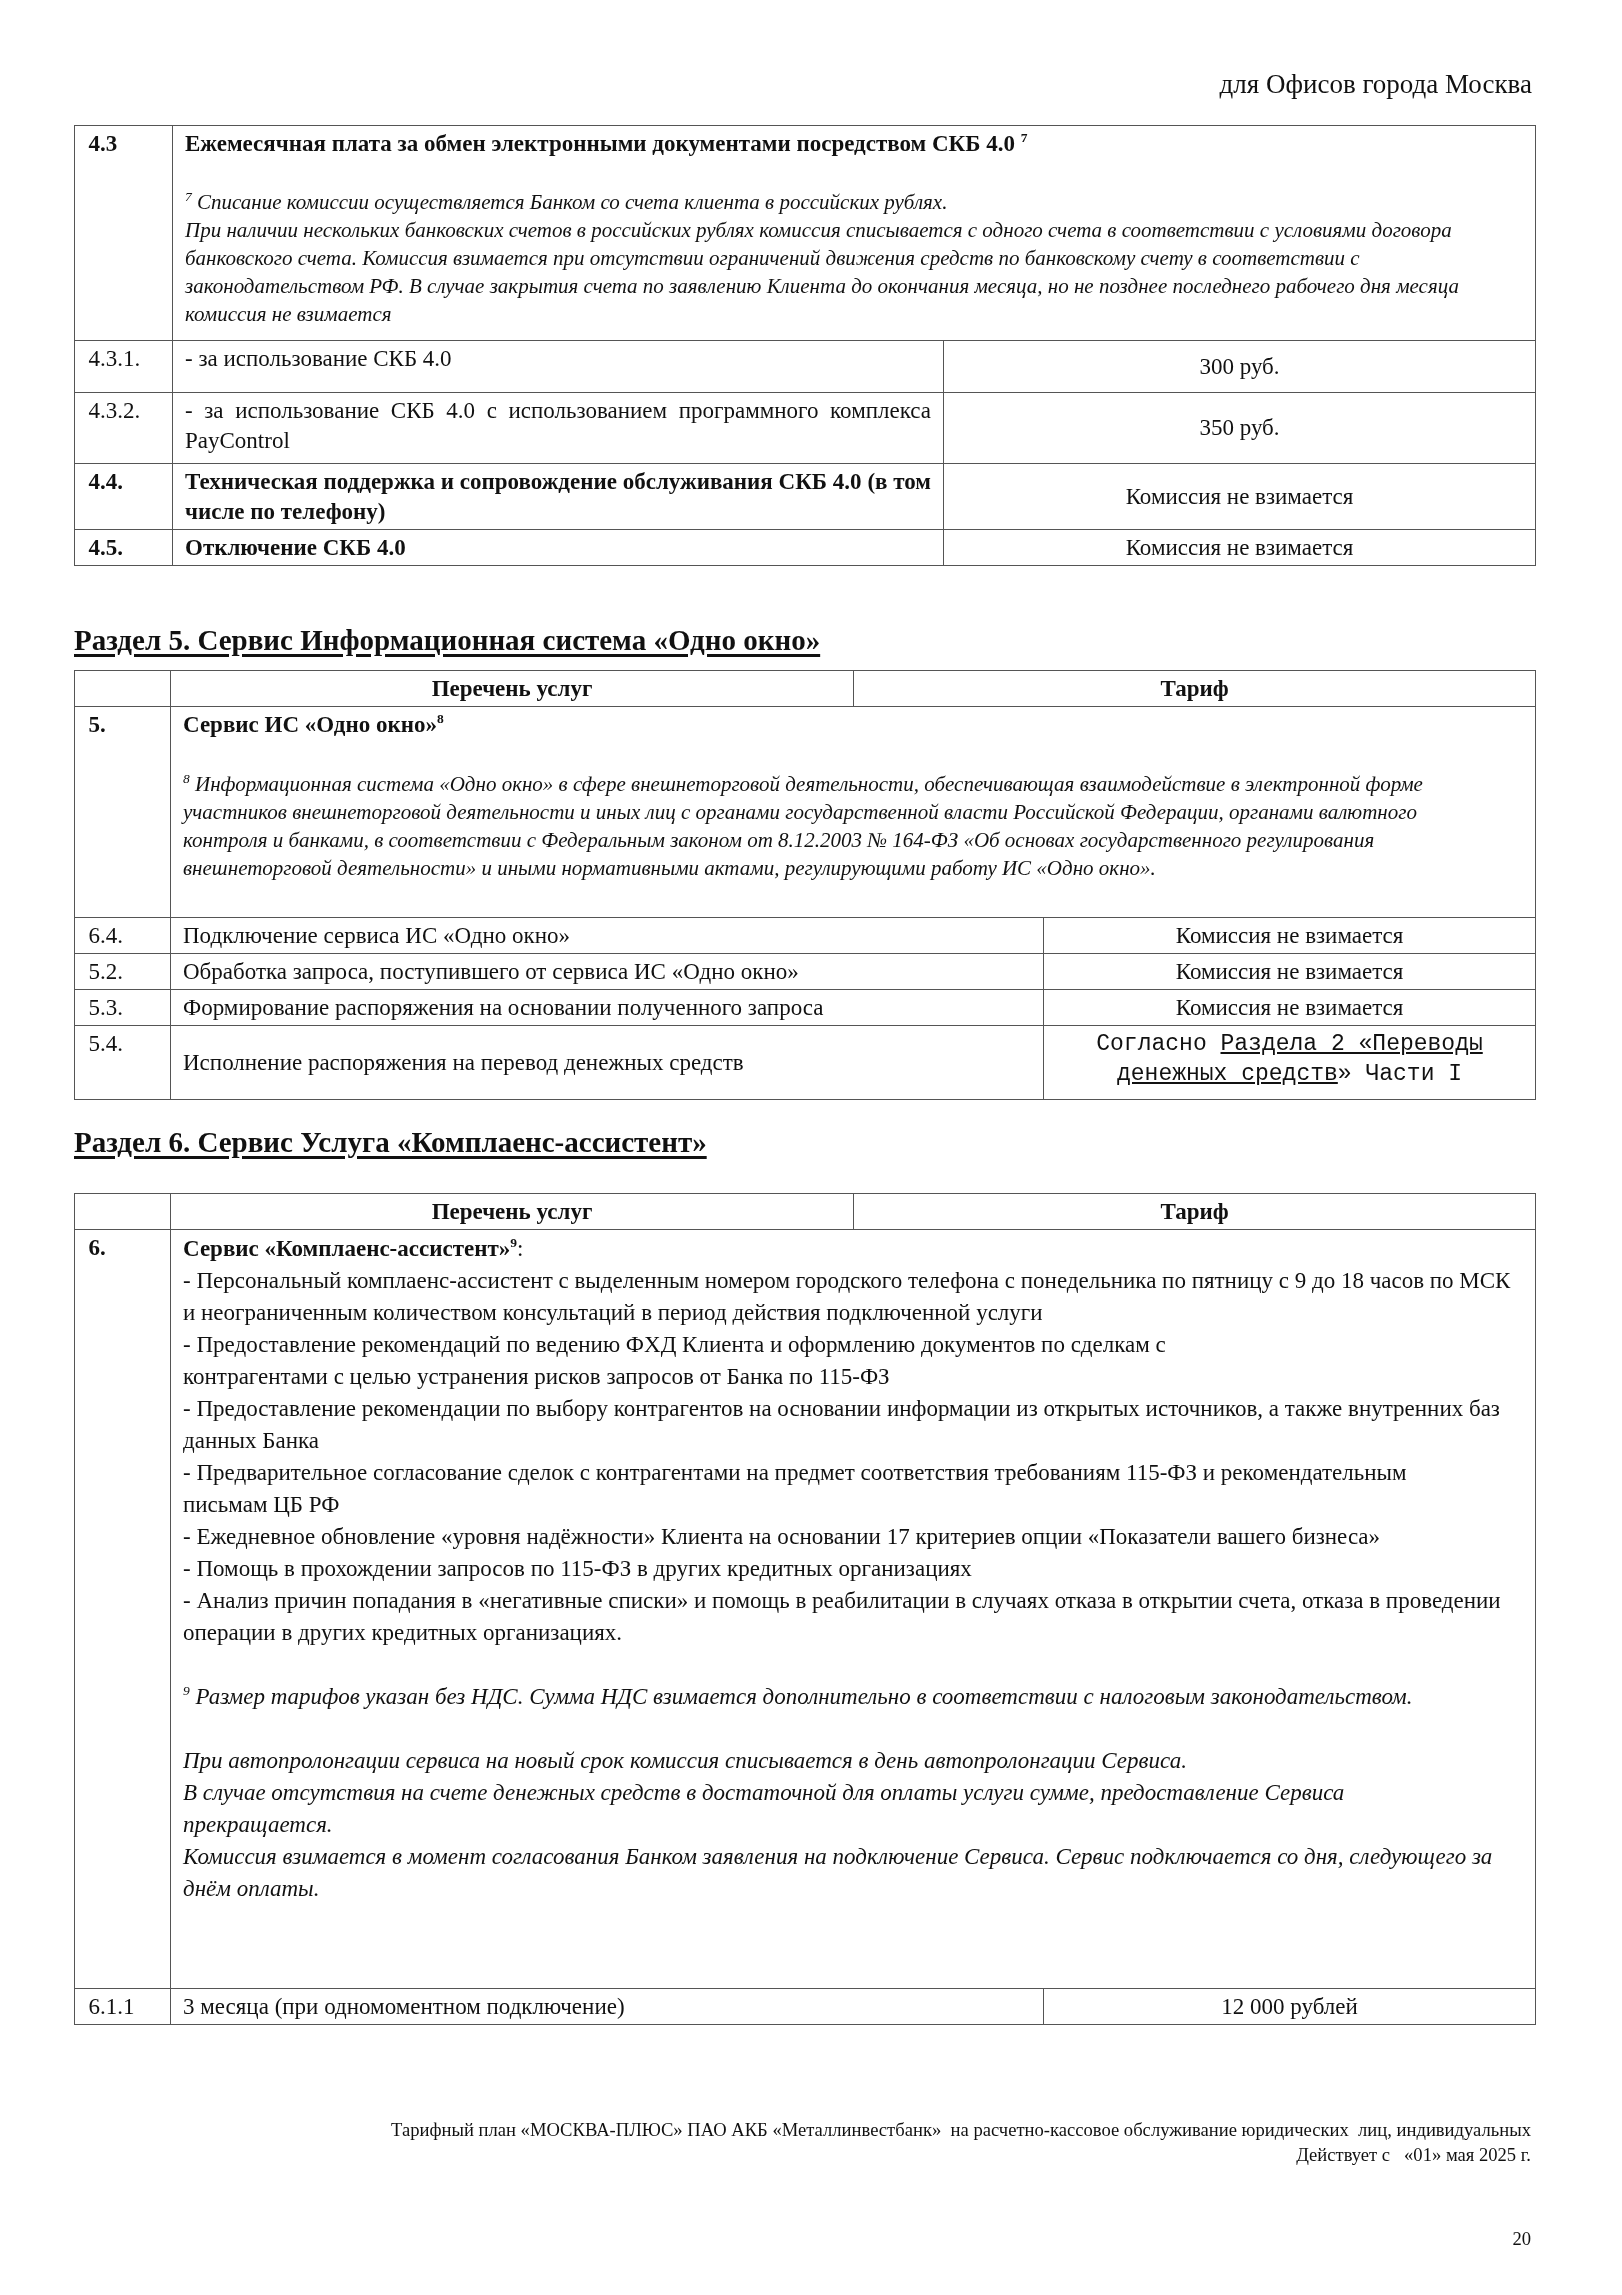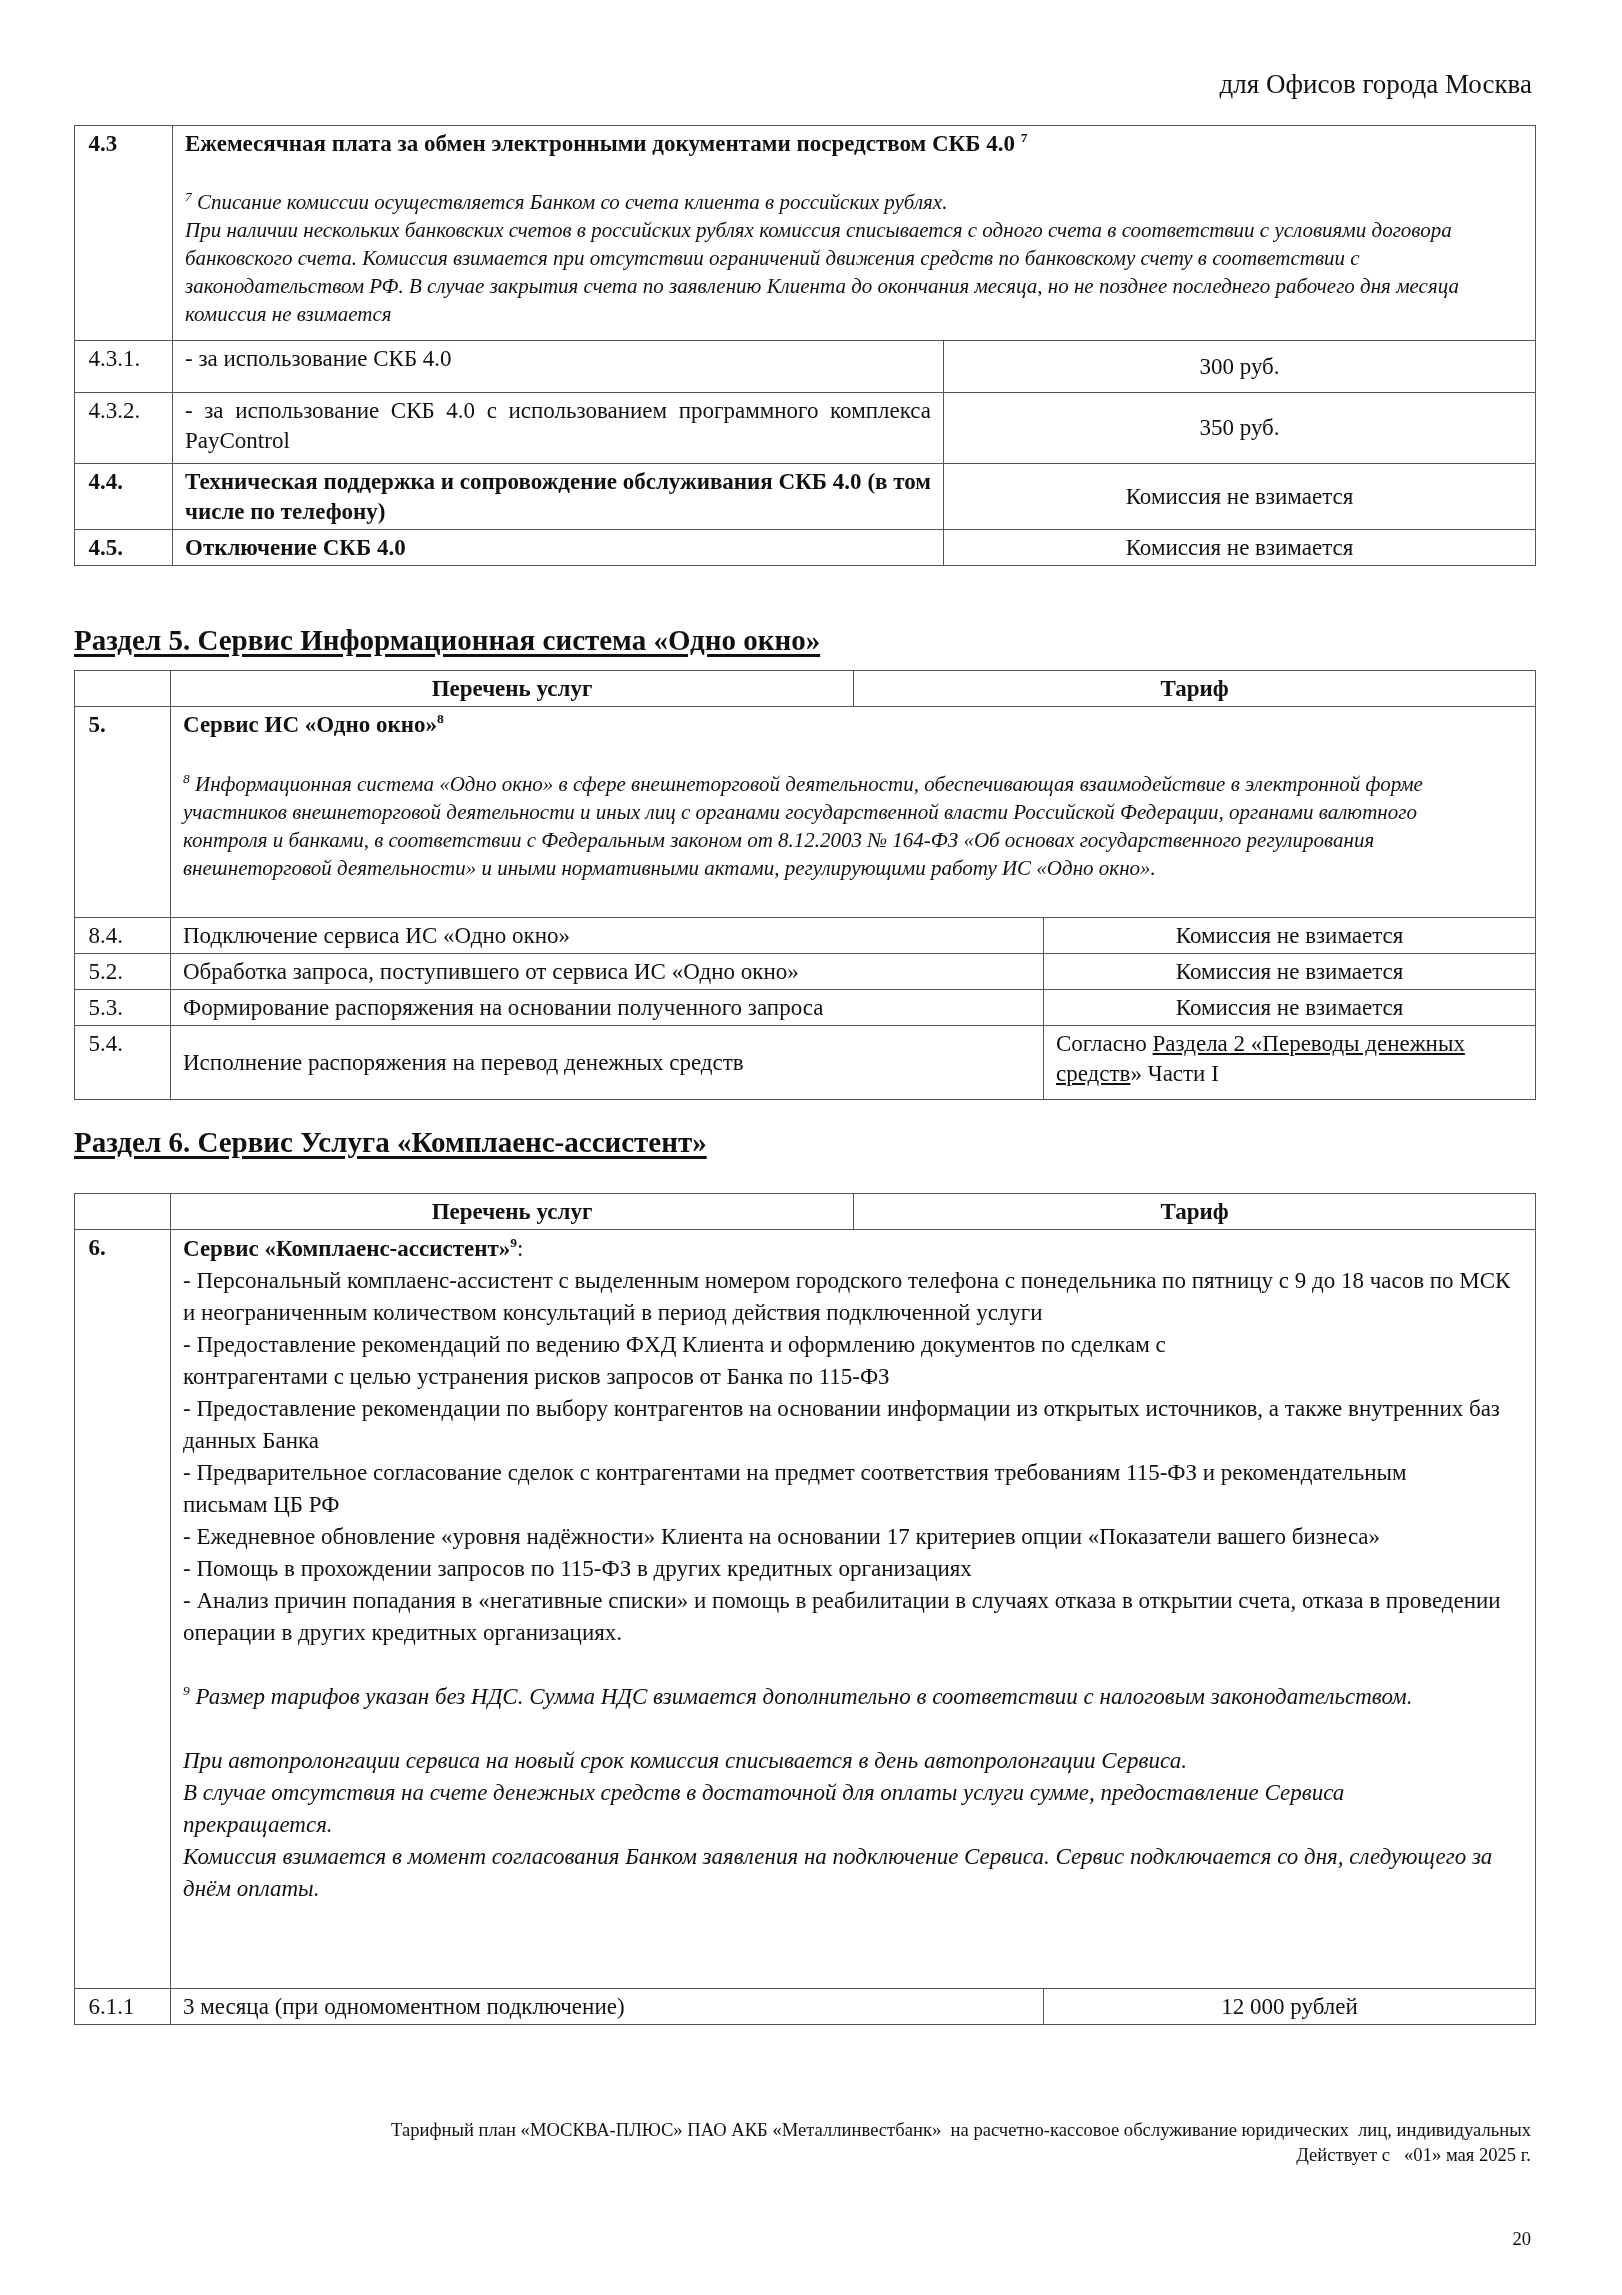--- a/index.html
+++ b/index.html
@@ -4,21 +4,21 @@
 <style>
   html, body { margin:0; padding:0; background:#ffffff; }
   body { width:1622px; height:2295px; position:relative; overflow:hidden;
          font-family:"Liberation Serif","DejaVu Serif",serif; color:#111; }
   .abs { position:absolute; }
   .hdr { right:90px; top:69px; font-size:27px; }
   table { position:absolute; border-collapse:collapse; table-layout:fixed; }
   td { border:1.7px solid #555; vertical-align:top; padding:2.5px 12px 2.5px 12px; font-size:23px; line-height:30px; }
   td.num { padding-left:13.5px; }
   td.c { text-align:center; vertical-align:middle; }
-  td.ctop { text-align:left; }
+  td.ctop { text-align:center;font-family:Liberation Mono, monospace; }
   .b { font-weight:bold; }
   .i { font-style:italic; }
   .fn { font-style:italic; font-size:21px; line-height:28px; }
   sup { font-size:13.5px; line-height:0; }
   .sec { font-weight:bold; font-size:29px; text-decoration:underline; text-decoration-thickness:2.5px; text-underline-offset:4.2px; left:74px; }
   .just { text-align:justify; text-align-last:justify; }
   .link { text-decoration:underline; color:#111; cursor:pointer; }
   .footer { right:91px; text-align:right; font-size:18.6px; line-height:25px; }
   .pg { right:91px; top:2228px; font-size:18.6px; }
 </style>
@@ -83,21 +83,21 @@
   </tr>
   <tr style="height:211px;">
     <td class="num b">5.</td>
     <td colspan="3">
       <div class="b"><span>Сервис ИС «Одно окно»</span><sup>8</sup></div>
       <div style="height:30px"></div>
       <div class="fn" style="padding-right:17px;"><sup>8</sup> <span>Информационная система «Одно окно» в сфере внешнеторговой деятельности, обеспечивающая взаимодействие в электронной форме участников внешнеторговой деятельности и иных лиц с органами государственной власти Российской Федерации, органами валютного контроля и банками, в соответствии с Федеральным законом от 8.12.2003 № 164-ФЗ «Об основах государственного регулирования внешнеторговой деятельности» и иными нормативными актами, регулирующими работу ИС «Одно окно».</span></div>
     </td>
   </tr>
   <tr style="height:32px;">
-    <td class="num">8.4.</td>
+    <td class="num">6.4.</td>
     <td colspan="2">Подключение сервиса ИС «Одно окно»</td>
     <td class="c">Комиссия не взимается</td>
   </tr>
   <tr style="height:32px;">
     <td class="num">5.2.</td>
     <td colspan="2">Обработка запроса, поступившего от сервиса ИС «Одно окно»</td>
     <td class="c">Комиссия не взимается</td>
   </tr>
   <tr style="height:32px;">
     <td class="num">5.3.</td>

